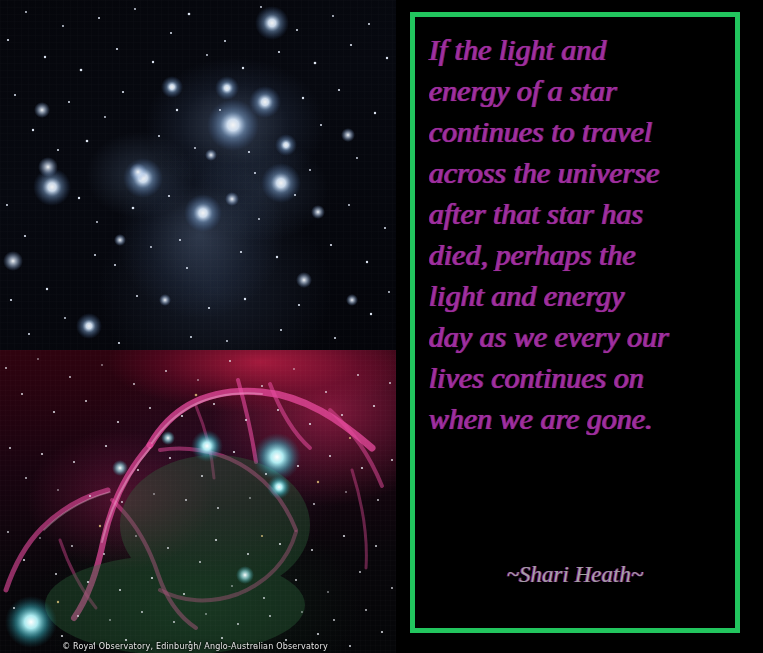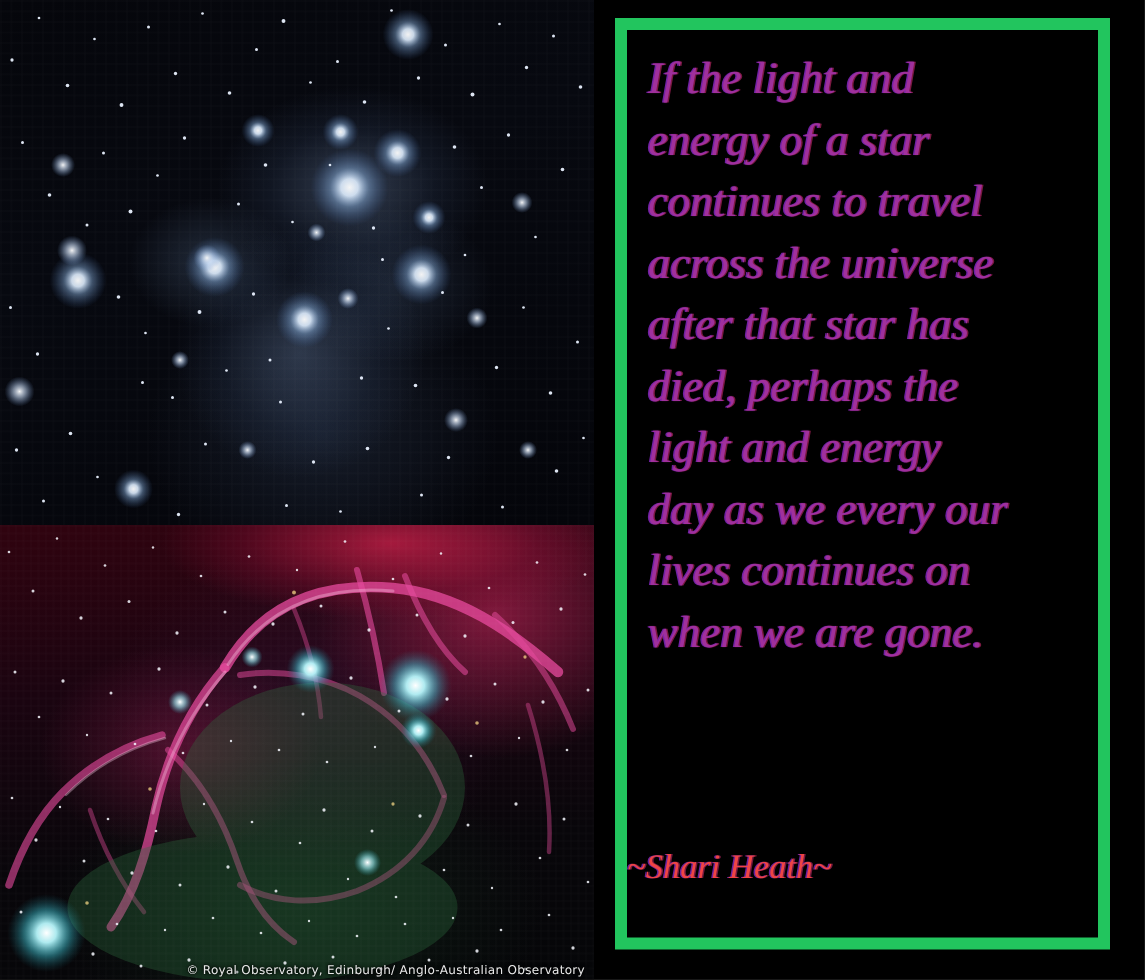--- a/index.html
+++ b/index.html
@@ -91,39 +91,39 @@
     background-size: 5px 5px, 5px 5px;
     mix-blend-mode: screen;
     opacity: 0.55;
   }
 
   #photo-credit {
     position: absolute;
     left: 0;
     right: 4px;
     bottom: 2px;
-    text-align: right;
+    text-align: center;
     padding-right: 2px;
     color: #e8e8e8;
     font-family: "DejaVu Sans", sans-serif;
     font-size: 8px;
     letter-spacing: 0.2px;
     text-shadow: 0 0 2px #000, 0 0 3px #000;
     white-space: nowrap;
     z-index: 6;
   }
 
   
   #quote-panel {
     position: absolute;
     left: 410px;
     top: 12px;
     width: 330px;
     height: 621px;
-    border: 8px solid #22c55e;
+    border: 5px solid #22c55e;
     box-sizing: border-box;
     background: #000000;
   }
   #quote-body {
     position: absolute;
     left: 14px;
     top: 12px;
     width: 300px;
   }
   .quote-line {
@@ -136,25 +136,25 @@
     text-shadow:
       -1px 0 0 rgba(130,40,190,0.85),
        1px 0 0 rgba(170,35,90,0.70),
        0 0 1px rgba(160,45,150,0.5);
   }
   #quote-attribution {
     position: absolute;
     left: 0;
     right: 0;
     top: 545px;
-    text-align: left;
+    text-align: center;
     font-family: "Liberation Serif", "DejaVu Serif", serif;
     font-style: italic;
     font-size: 23px;
-    color: #ef4444;
+    color: #a3a3a3;
     text-shadow:
       -1px 0 0 rgba(125,40,185,0.85),
        1px 0 0 rgba(165,35,90,0.70);
   }
 </style>
 </head>
 <body>
 
 <div id="poster">
 

